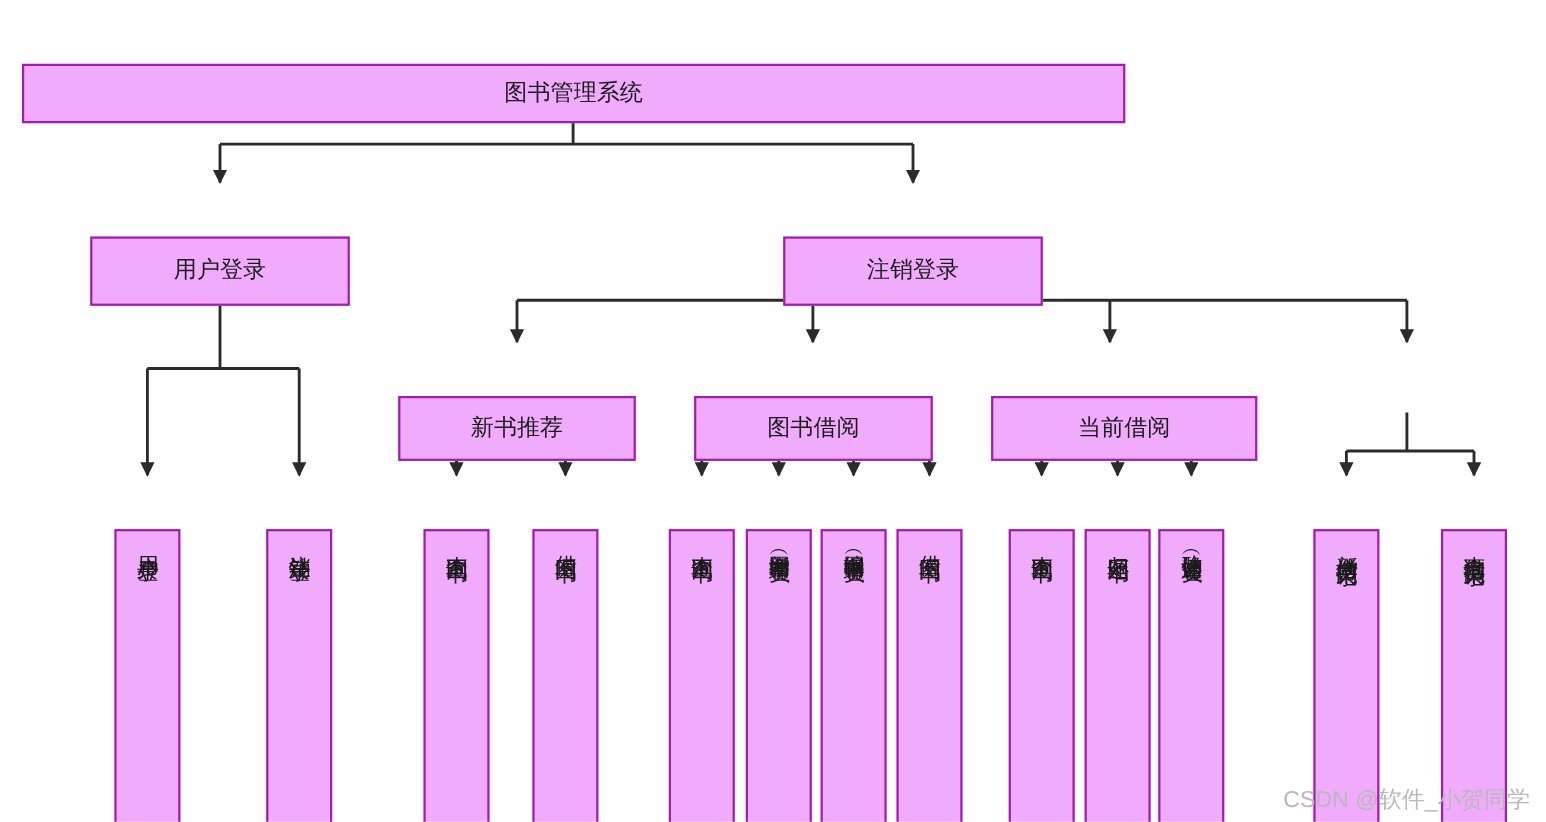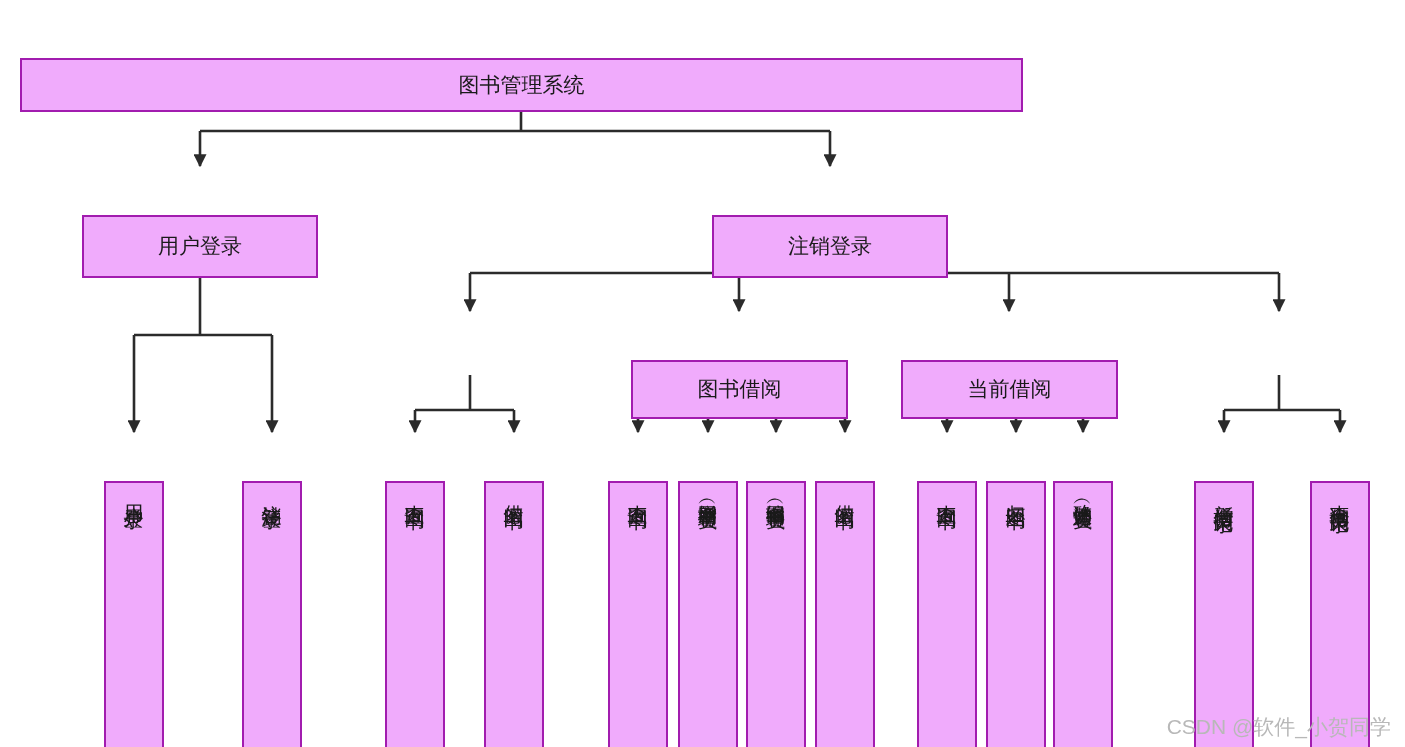--- a/index.html
+++ b/index.html
@@ -132,24 +132,27 @@
     <span class="node-label">图书管理系统</span>
   </div>
 
   <div class="node horizontal" style="left: 82px; top: 171px; width: 236px; height: 63px;">
     <span class="node-label">用户登录</span>
   </div>
   <div class="node horizontal" style="left: 712px; top: 171px; width: 236px; height: 63px;">
     <span class="node-label">注销登录</span>
   </div>
 
+  <div class="node horizontal" style="left: 362px; top: 316px; width: 216px; height: 59px;">
+    <span class="node-label">新书推荐</span>
+  </div>
   <div class="node horizontal" style="left: 631px; top: 316px; width: 217px; height: 59px;">
     <span class="node-label">图书借阅</span>
   </div>
-  <div class="node horizontal" style="left: 901px; top: 316px; width: 217px; height: 59px;">
+  <div class="node horizontal" style="left: 901px; top: 316px; width: 242px; height: 59px;">
     <span class="node-label">当前借阅</span>
   </div>
 
   <div class="node vertical" style="left: 104px; top: 437px; width: 60px; height: 296px;">
     <span class="node-label">用户登录</span>
   </div>
   <div class="node vertical" style="left: 242px; top: 437px; width: 60px; height: 296px;">
     <span class="node-label">注销登录</span>
   </div>
   <div class="node vertical" style="left: 385px; top: 437px; width: 60px; height: 296px;">

